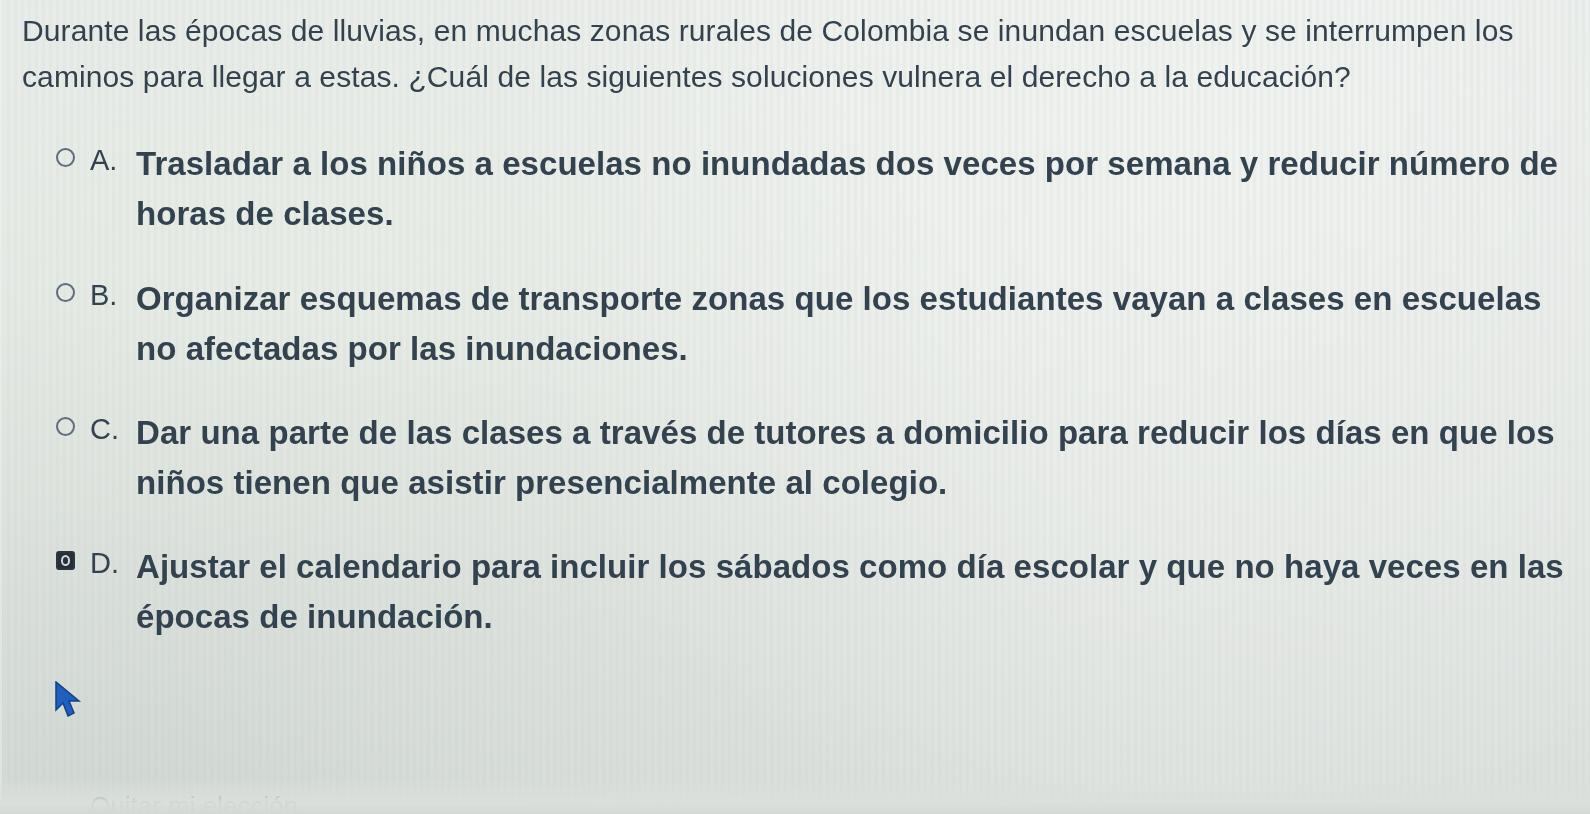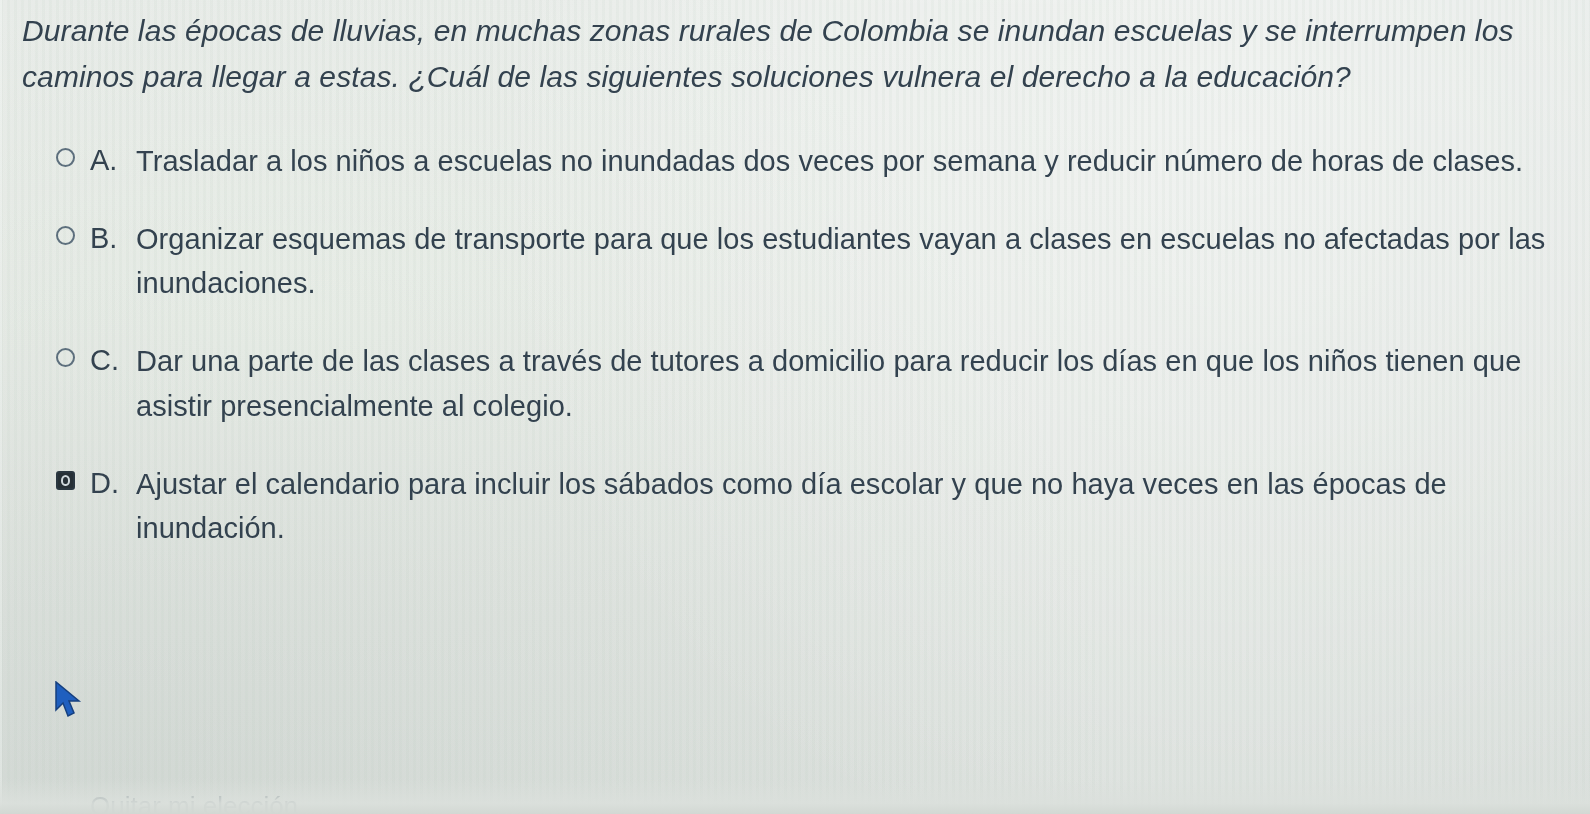--- a/index.html
+++ b/index.html
@@ -46,21 +46,20 @@
   }
 
   .question {
     font-size: 30px;
     line-height: 1.52;
     color: #33424f;
     letter-spacing: 0.1px;
     max-width: 1530px;
     margin: 0 0 40px 0;
     font-weight: 400;
-    font-style: italic;
   }
 
   .options {
     margin-top: 26px;
   }
 
   .option {
     display: flex;
     align-items: flex-start;
     margin-bottom: 34px;
@@ -116,24 +115,25 @@
   .opt-letter {
     flex: 0 0 auto;
     width: 46px;
     font-size: 29px;
     line-height: 1.5;
     color: #33424f;
   }
 
   .opt-text {
     flex: 1 1 auto;
-    font-size: 29px;
+    font-size: 33px;
     line-height: 1.52;
     color: #33424f;
     letter-spacing: 0.05px;
+    font-weight: bold;
   }
 
   .footer-peek {
     position: absolute;
     left: 90px;
     bottom: -8px;
     font-size: 26px;
     color: #4a5a66;
     opacity: 0.55;
     z-index: 3;
@@ -167,21 +167,21 @@
         </div>
         <div class="opt-letter">A.</div>
         <div class="opt-text">Trasladar a los niños a escuelas no inundadas dos veces por semana y reducir número de horas de clases.</div>
       </div>
 
       <div class="option">
         <div class="radio-wrap">
           <span class="radio"></span>
         </div>
         <div class="opt-letter">B.</div>
-        <div class="opt-text">Organizar esquemas de transporte para que los estudiantes vayan a clases en escuelas no afectadas por las inundaciones.</div>
+        <div class="opt-text">Organizar esquemas de transporte zonas que los estudiantes vayan a clases en escuelas no afectadas por las inundaciones.</div>
       </div>
 
       <div class="option">
         <div class="radio-wrap">
           <span class="radio"></span>
         </div>
         <div class="opt-letter">C.</div>
         <div class="opt-text">Dar una parte de las clases a través de tutores a domicilio para reducir los días en que los niños tienen que asistir presencialmente al colegio.</div>
       </div>
 

